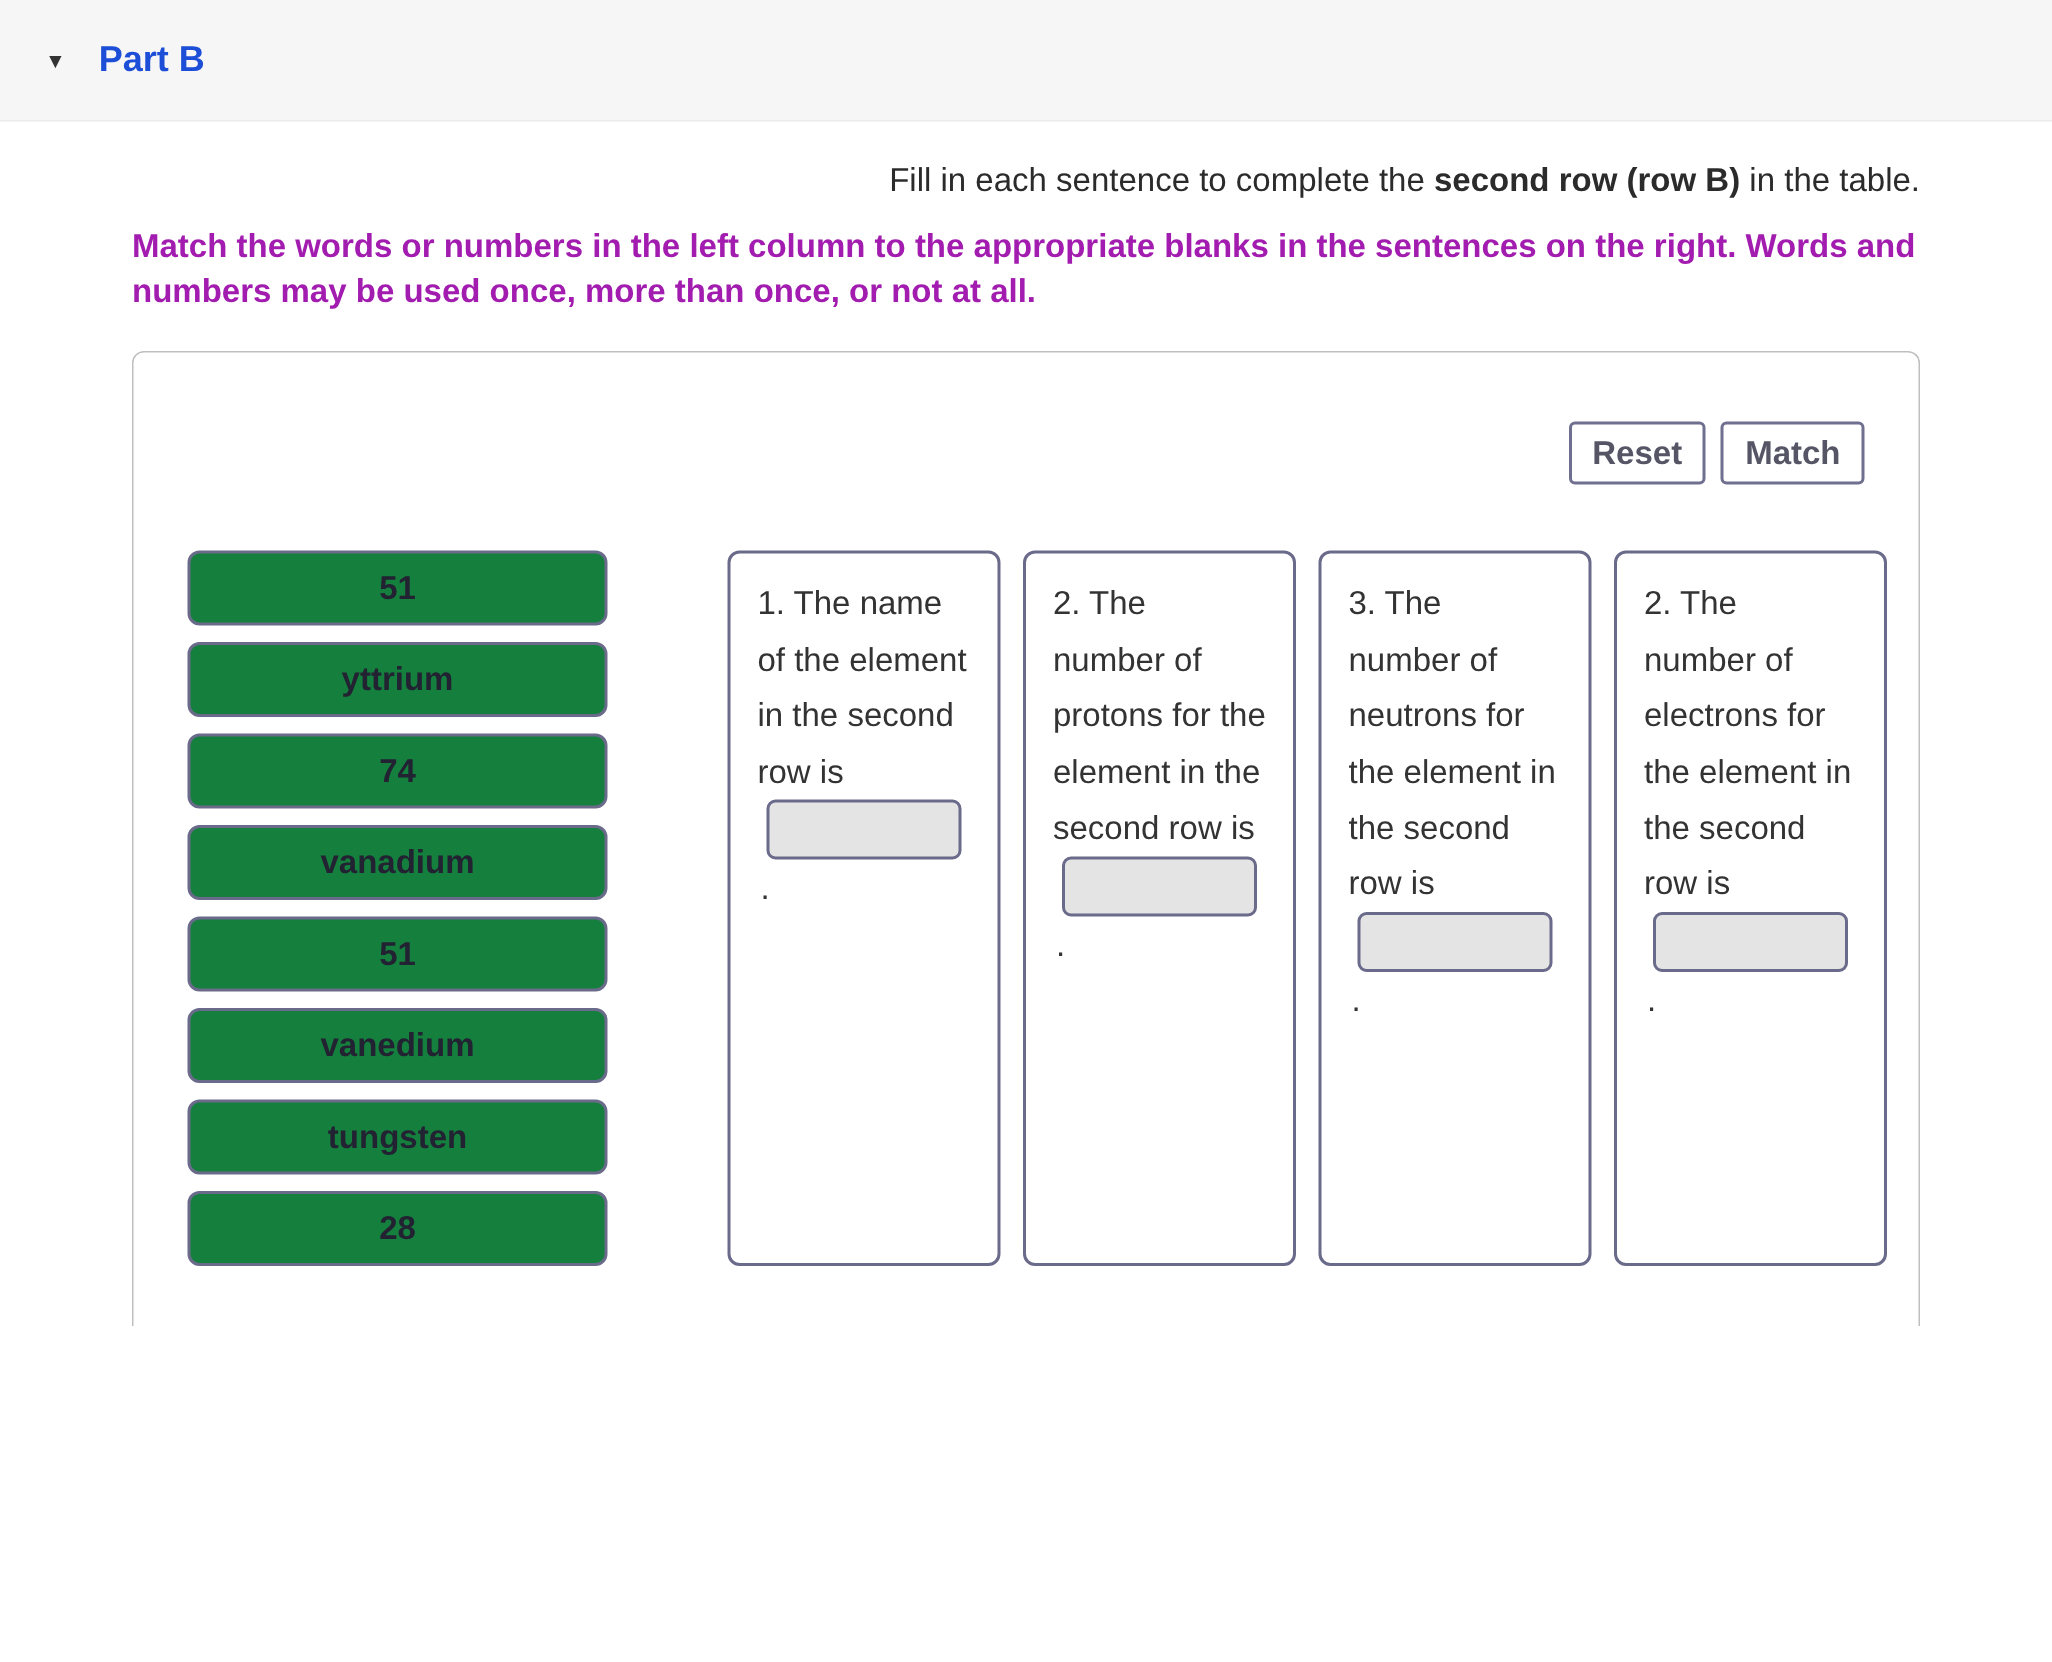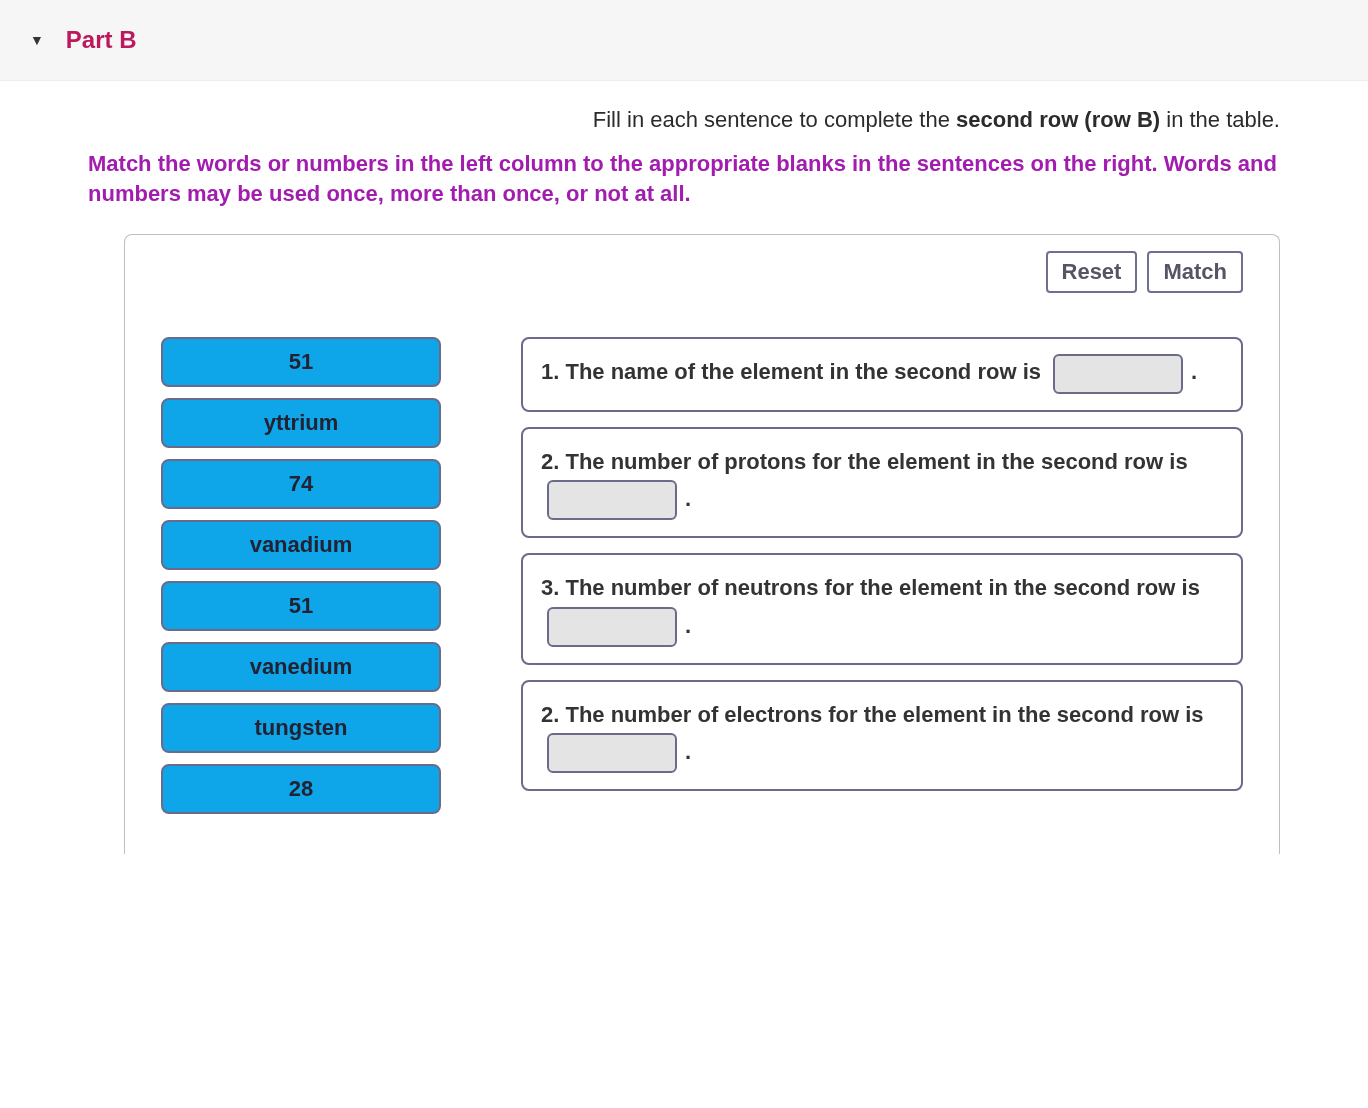--- a/index.html
+++ b/index.html
@@ -18,33 +18,32 @@
     align-items: center;
     gap: 22px;
   }
   .collapse-icon {
     font-size: 14px;
     color: #333;
   }
   .part-title {
     font-weight: bold;
     font-size: 24px;
-    color: #be185d;
+    color: #1d4ed8;
   }
   .body-area { padding: 20px 88px 40px 88px; }
   .instr1 { margin-top: 6px; font-size: 22px; color: #2b2b2b; text-align: right; }
   .instr1 b { font-weight: bold; }
   .instr2 { margin-top: 16px; font-weight: bold; font-size: 22px; line-height: 1.35; color: #a21caf; }
   .matching-box {
     margin-top: 26px;
     border: 1px solid #bfbfbf;
     border-bottom: none;
     border-radius: 8px 8px 0 0;
-    padding: 16px 36px 40px 36px;
-    margin-left: 36px;
+    padding: 46px 36px 40px 36px;
   }
   .toolbar {
     display: flex;
     justify-content: flex-end;
     gap: 10px;
     margin-bottom: 44px;
   }
   .btn {
     border: 2px solid #6f6f8f;
     background: #fff;
@@ -53,32 +52,32 @@
     color: #555566;
     padding: 6px 14px;
     border-radius: 4px;
     cursor: pointer;
     font-family: inherit;
   }
   .columns { display: flex; gap: 80px; }
   .left-col { flex: 0 0 280px; display: flex; flex-direction: column; gap: 11px; }
   .tile {
     border: 2px solid #6a6a8a;
-    background: #0ea5e9;
+    background: #15803d;
     border-radius: 8px;
     height: 50px;
     display: flex;
     align-items: center;
     justify-content: center;
     font-weight: bold;
     font-size: 22px;
     color: #222233;
     cursor: grab;
   }
-  .right-col { flex: 1; display: flex; flex-direction: column; gap: 15px; font-weight: bold; }
+  .right-col { flex: 1; display: flex; gap: 15px; }
   .sentence {
     border: 2px solid #6a6a8a;
     border-radius: 8px;
     padding: 14px 18px 16px 18px;
     font-size: 22px;
     color: #333;
     line-height: 1.7;
   }
   .blank {
     display: inline-block;

